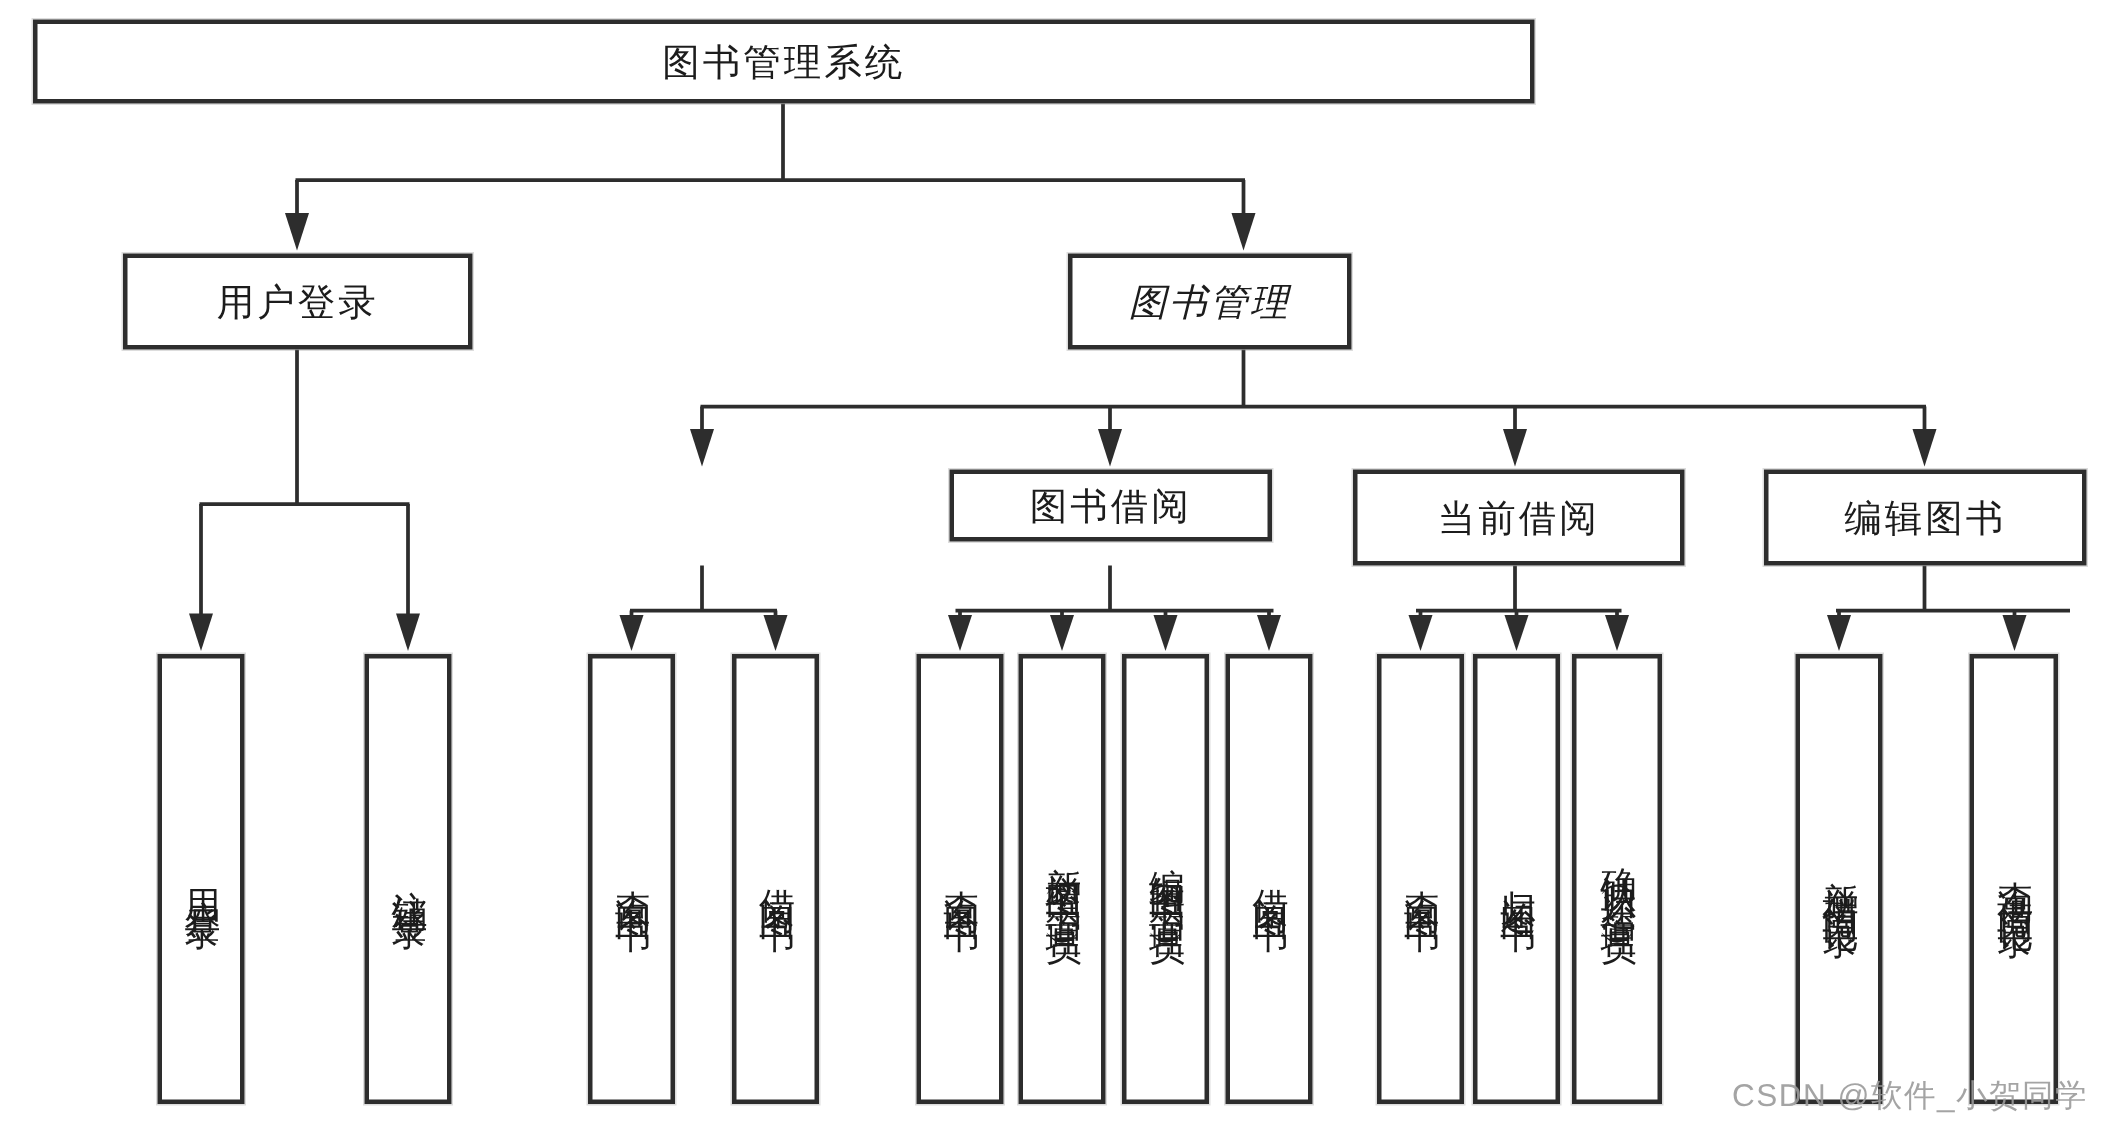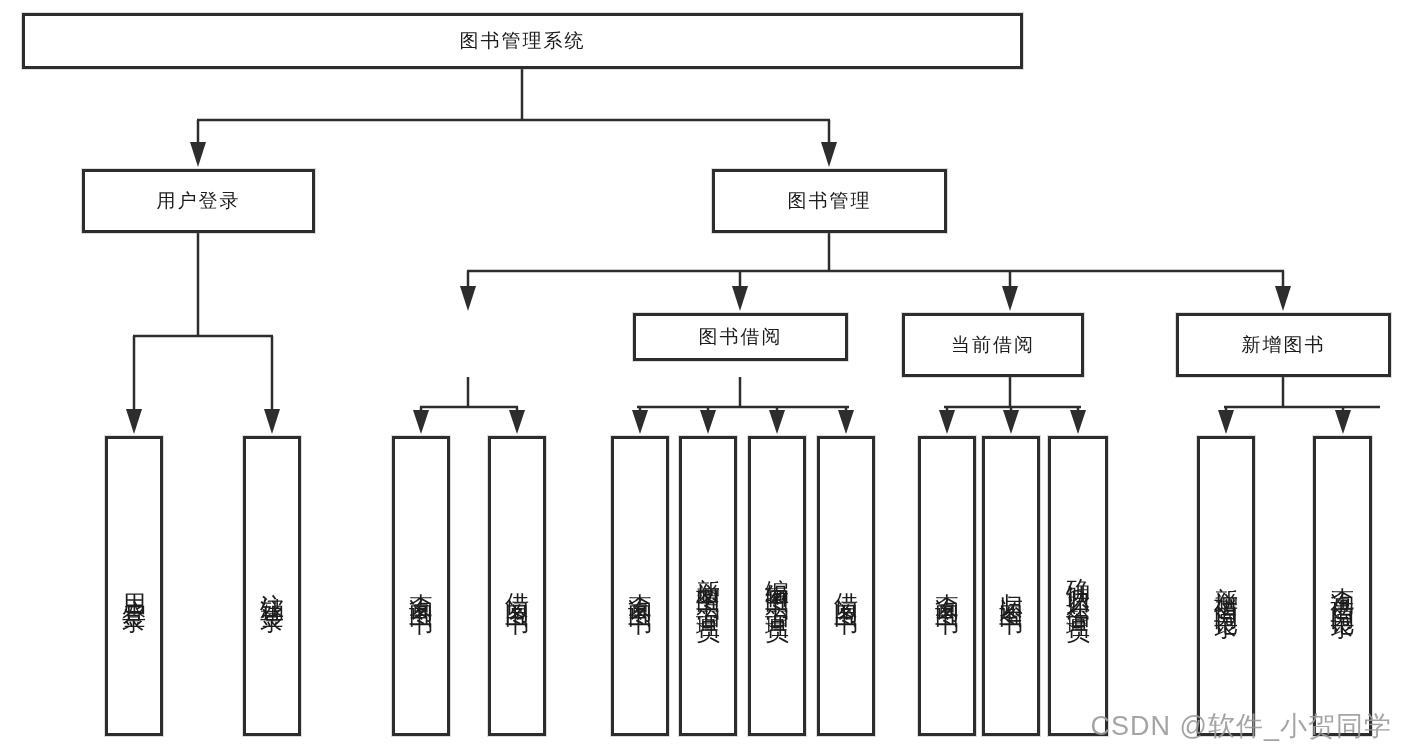--- a/index.html
+++ b/index.html
@@ -26,42 +26,42 @@
     border: 3px solid #2d2d2d;
     background: #ffffff;
     display: flex;
     align-items: center;
     justify-content: center;
     color: #1c1c1c;
     z-index: 1;
     box-shadow: 0 0 0 1px rgba(120,120,120,0.25);
   }
   .hbox {
-    font-size: 19px;
+    font-size: 25px;
     letter-spacing: 2px;
     white-space: nowrap;
   }
   .vbox {
     top: 436px;
     height: 300px;
     width: 58px;
     font-size: 24px;
   }
   .vtext {
     writing-mode: vertical-rl;
     text-orientation: mixed;
     letter-spacing: 6px;
     line-height: 1;
     max-height: 292px;
   }
   .watermark {
     position: absolute;
     right: 13px;
     bottom: 3px;
-    font-size: 27px;
+    font-size: 21px;
     color: rgba(154,154,154,0.9);
     letter-spacing: 1px;
     z-index: 2;
     white-space: nowrap;
   }
 </style>
 </head>
 <body>
 
 <div class="canvas">
@@ -138,25 +138,25 @@
       <line x1="1226" y1="407" x2="1226" y2="414"></line>
       <polygon points="1218,410 1234,410 1226,434" stroke="none"></polygon>
       <line x1="1343" y1="407" x2="1343" y2="414"></line>
       <polygon points="1335,410 1351,410 1343,434" stroke="none"></polygon>
     </g>
   </svg>
 
   <div class="node hbox" style="left:22px; top:13px; width:1001px; height:56px;">图书管理系统</div>
 
   <div class="node hbox" style="left:82px; top:169px; width:233px; height:64px;">用户登录</div>
-  <div class="node hbox" style="left:712px; top:169px; width:235px; height:64px;">图书管理</div>
+  <div class="node hbox" style="left:712px; top:169px; width:189px; height:64px;font-style:italic;">图书管理</div>
 
   <div class="node hbox" style="left:633px; top:313px; width:215px; height:48px;">图书借阅</div>
-  <div class="node hbox" style="left:902px; top:313px; width:182px; height:64px;">当前借阅</div>
-  <div class="node hbox" style="left:1176px; top:313px; width:215px; height:64px;">新增图书</div>
+  <div class="node hbox" style="left:902px; top:313px; width:221px; height:64px;">当前借阅</div>
+  <div class="node hbox" style="left:1176px; top:313px; width:215px; height:64px;">编辑图书</div>
 
   <div class="node vbox" style="left:105px;">
     <span class="vtext">用户登录</span>
   </div>
   <div class="node vbox" style="left:243px;">
     <span class="vtext">注销登录</span>
   </div>
 
   <div class="node vbox" style="left:392px;">
     <span class="vtext">查询图书</span>

